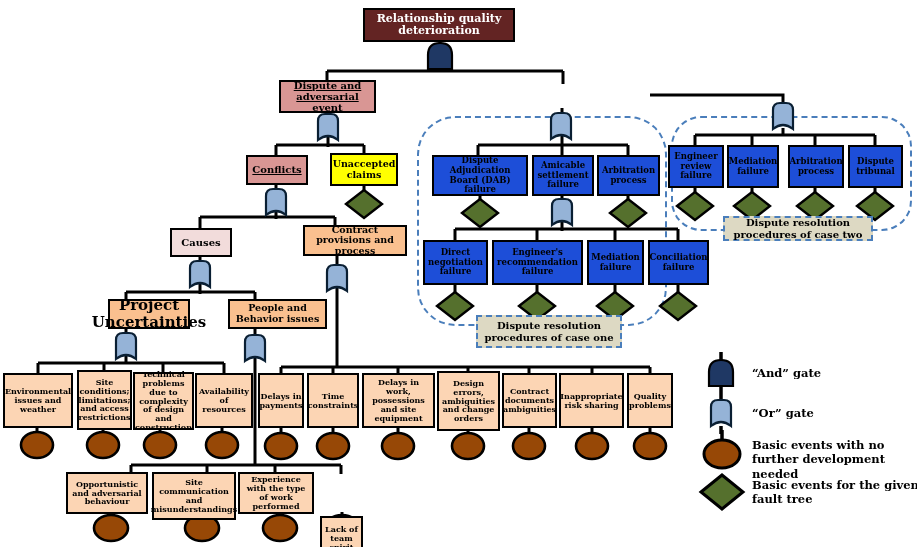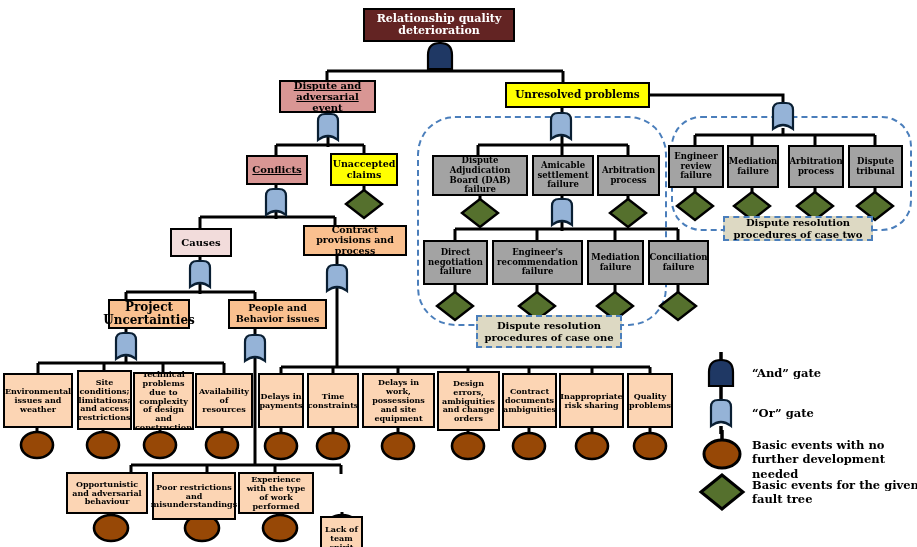--- a/index.html
+++ b/index.html
@@ -7,21 +7,21 @@
          font-family:"DejaVu Serif","Liberation Serif",serif;}
   .node{position:absolute;box-sizing:border-box;border:2px solid #000;display:flex;
         align-items:center;justify-content:center;text-align:center;font-weight:bold;
         line-height:1.12;padding:1px 2px;z-index:3;color:#000;}
   .maroon{background:#632423;color:#fff;}
   .pink{background:#d99694;text-decoration:underline;}
   .palepink{background:#f2dcdb;}
   .yellow{background:#ffff00;}
   .orange{background:#fac08f;margin-left:20px;}
   .peach{background:#fcd5b4;}
-  .green{background:#a3a3a3;}
+  .green{background:#1d4ed8;}
   .grouprect{position:absolute;border:2.5px dashed #4a7ebb;z-index:1;background:transparent;}
   .grouplabel{position:absolute;box-sizing:border-box;border:2.5px dashed #4a7ebb;background:#ddd9c3;
         display:flex;align-items:center;justify-content:center;text-align:center;font-weight:bold;
         z-index:4;line-height:1.2;}
   .legendtext{position:absolute;font-weight:bold;font-size:11.5px;line-height:1.25;z-index:3;color:#000;}
   svg#wires{position:absolute;left:0;top:0;z-index:2;}
 </style>
 </head>
 <body>
 
@@ -103,43 +103,42 @@
     </g>
 
     <use href="#andGate" x="707" y="358"></use>
     <use href="#orGate" x="709" y="398"></use>
     <ellipse cx="722" cy="454" rx="18" ry="14" fill="#974806" stroke="#000" stroke-width="3"></ellipse>
     <path d="M701,492 L722,475 L743,492 L722,509 Z" fill="#55702d" stroke="#000" stroke-width="3"></path>
   </svg>
 
   <div class="node maroon" style="left:363px;top:8px;width:152px;height:34px;font-size:11px;">Relationship quality deterioration</div>
   <div class="node pink" style="left:279px;top:80px;width:97px;height:33px;font-size:10px;">Dispute and adversarial event</div>
-  <div class="node yellow" style="left:505px;top:82px;width:145px;height:26px;font-size:10.5px;">Unresolved problems</div>
   <div class="node pink" style="left:246px;top:155px;width:62px;height:30px;font-size:10px;">Conflicts</div>
   <div class="node yellow" style="left:330px;top:153px;width:68px;height:33px;font-size:9.5px;">Unaccepted claims</div>
   <div class="node palepink" style="left:170px;top:228px;width:62px;height:29px;font-size:10px;">Causes</div>
   <div class="node orange" style="left:283px;top:225px;width:104px;height:31px;font-size:9.5px;">Contract provisions and process</div>
-  <div class="node orange" style="left:88px;top:299px;width:82px;height:30px;font-size:12px;">Project Uncertainties</div>
+  <div class="node orange" style="left:88px;top:299px;width:82px;height:30px;font-size:15px;">Project Uncertainties</div>
   <div class="node orange" style="left:208px;top:299px;width:99px;height:30px;font-size:9.5px;">People and Behavior issues</div>
 
   <div class="node peach" style="left:3px;top:373px;width:70px;height:55px;font-size:8px;">Environmental issues and weather</div>
   <div class="node peach" style="left:77px;top:370px;width:55px;height:60px;font-size:8px;">Site conditions; limitations; and access restrictions</div>
   <div class="node peach" style="left:133px;top:372px;width:61px;height:58px;font-size:8px;">Technical problems due to complexity of design and construction</div>
   <div class="node peach" style="left:195px;top:373px;width:58px;height:55px;font-size:8px;">Availability of resources</div>
 
   <div class="node peach" style="left:258px;top:373px;width:46px;height:55px;font-size:8px;">Delays in payments</div>
   <div class="node peach" style="left:307px;top:373px;width:52px;height:55px;font-size:8px;">Time constraints</div>
   <div class="node peach" style="left:362px;top:373px;width:73px;height:55px;font-size:8px;">Delays in work, possessions and site equipment</div>
   <div class="node peach" style="left:437px;top:371px;width:63px;height:60px;font-size:8px;">Design errors, ambiguities and change orders</div>
   <div class="node peach" style="left:502px;top:373px;width:55px;height:55px;font-size:8px;">Contract documents ambiguities</div>
   <div class="node peach" style="left:559px;top:373px;width:65px;height:55px;font-size:8px;">Inappropriate risk sharing</div>
   <div class="node peach" style="left:627px;top:373px;width:46px;height:55px;font-size:8px;">Quality problems</div>
 
   <div class="node peach" style="left:66px;top:472px;width:82px;height:42px;font-size:8px;">Opportunistic and adversarial behaviour</div>
-  <div class="node peach" style="left:152px;top:472px;width:84px;height:48px;font-size:8px;">Poor restrictions and misunderstandings</div>
+  <div class="node peach" style="left:152px;top:472px;width:84px;height:48px;font-size:8px;">Site communication and misunderstandings</div>
   <div class="node peach" style="left:238px;top:472px;width:76px;height:42px;font-size:8px;">Experience with the type of work performed</div>
   <div class="node peach" style="left:320px;top:472px;width:43px;height:45px;font-size:8px;margin-top:44px;">Lack of team spirit</div>
 
   <div class="node green" style="left:432px;top:155px;width:96px;height:41px;font-size:8.5px;">Dispute Adjudication Board (DAB) failure</div>
   <div class="node green" style="left:532px;top:155px;width:62px;height:41px;font-size:8.5px;">Amicable settlement failure</div>
   <div class="node green" style="left:597px;top:155px;width:63px;height:41px;font-size:8.5px;">Arbitration process</div>
 
   <div class="node green" style="left:423px;top:240px;width:65px;height:45px;font-size:8.5px;">Direct negotiation failure</div>
   <div class="node green" style="left:492px;top:240px;width:91px;height:45px;font-size:8.5px;">Engineer's recommendation failure</div>
   <div class="node green" style="left:587px;top:240px;width:57px;height:45px;font-size:8.5px;">Mediation failure</div>

